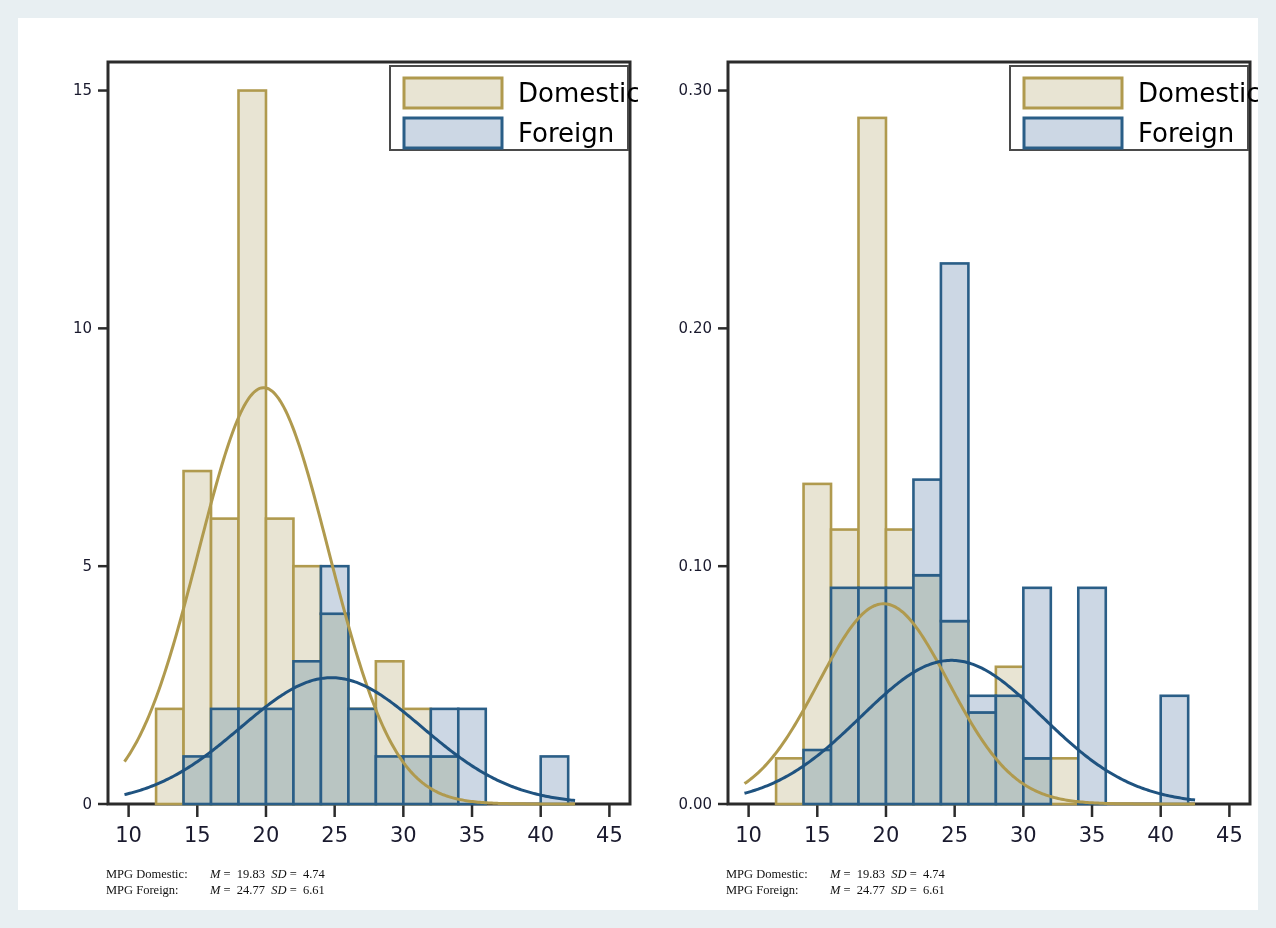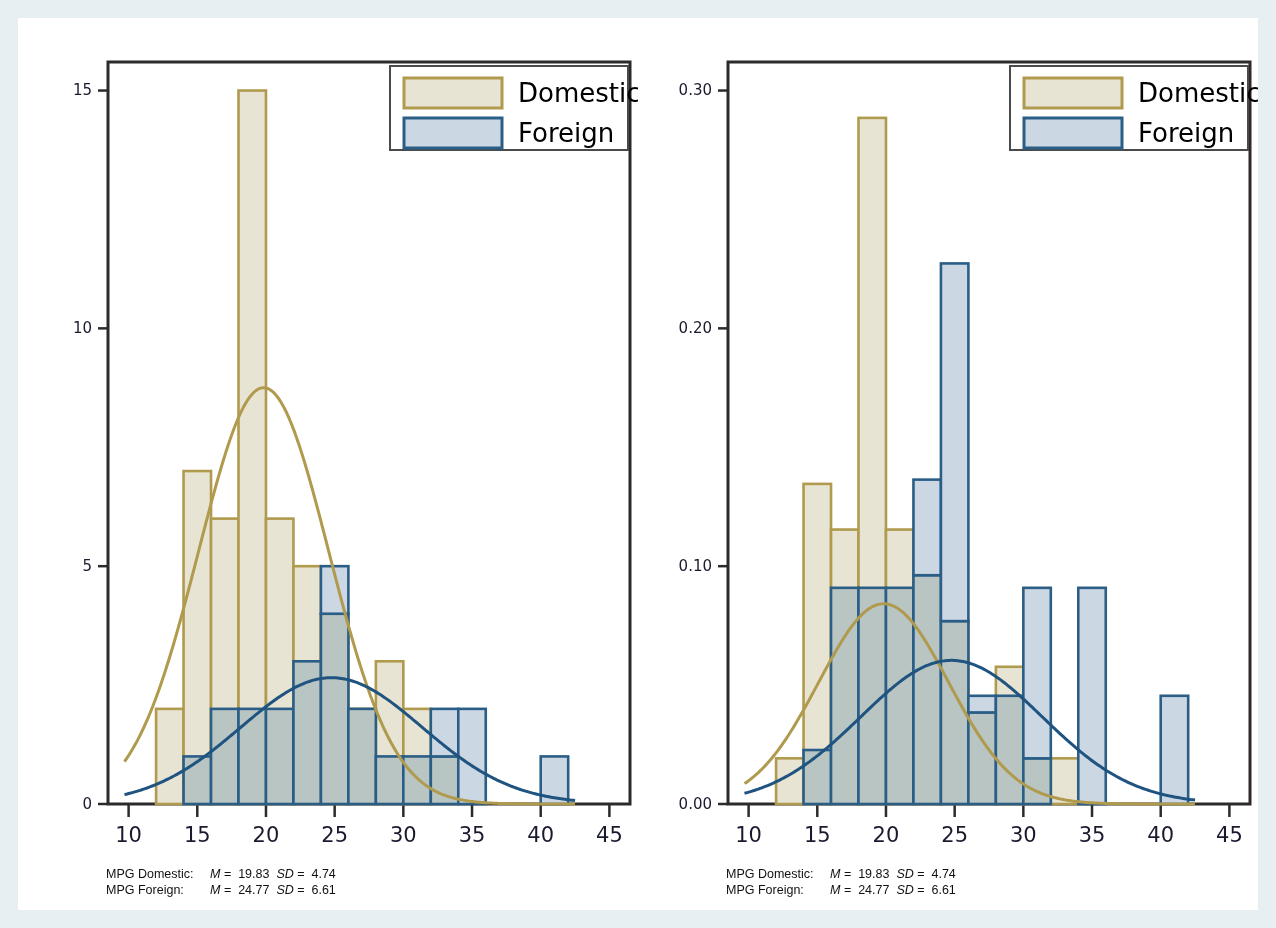--- a/index.html
+++ b/index.html
@@ -38,21 +38,21 @@
   .axis-label {
     font-family: "DejaVu Sans", "Liberation Sans", sans-serif;
     fill: #1a1a2e;
   }
   .ylab { font-size: 15px; text-anchor: end; dominant-baseline: middle; }
   .xlab { font-size: 21px; text-anchor: middle; }
   .legend-text { font-size: 26px; fill: #000000; dominant-baseline: middle; }
 
   .note {
     position: absolute;
-    font-family: Liberation Sans, sans-serif;
+    font-family: Liberation Serif, serif;
     font-size: 12.5px;
     color: #111111;
     white-space: pre;
     line-height: 16px;
   }
   .note .it { font-style: italic; }
 </style>
 </head>
 <body>
 

